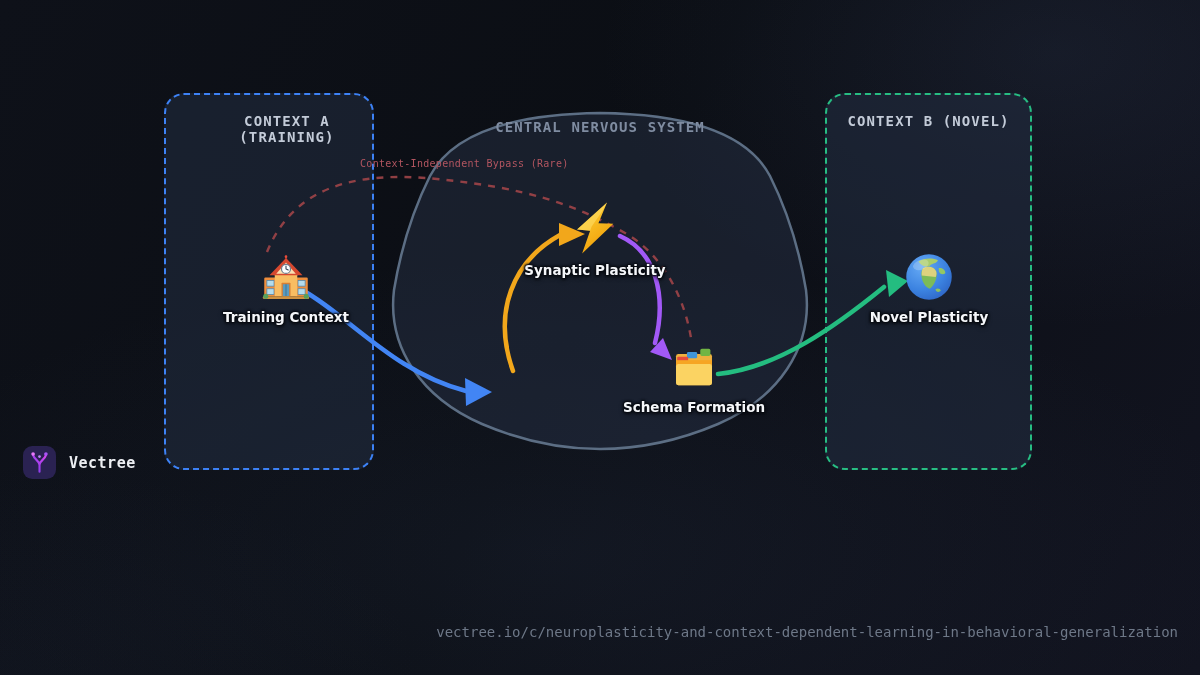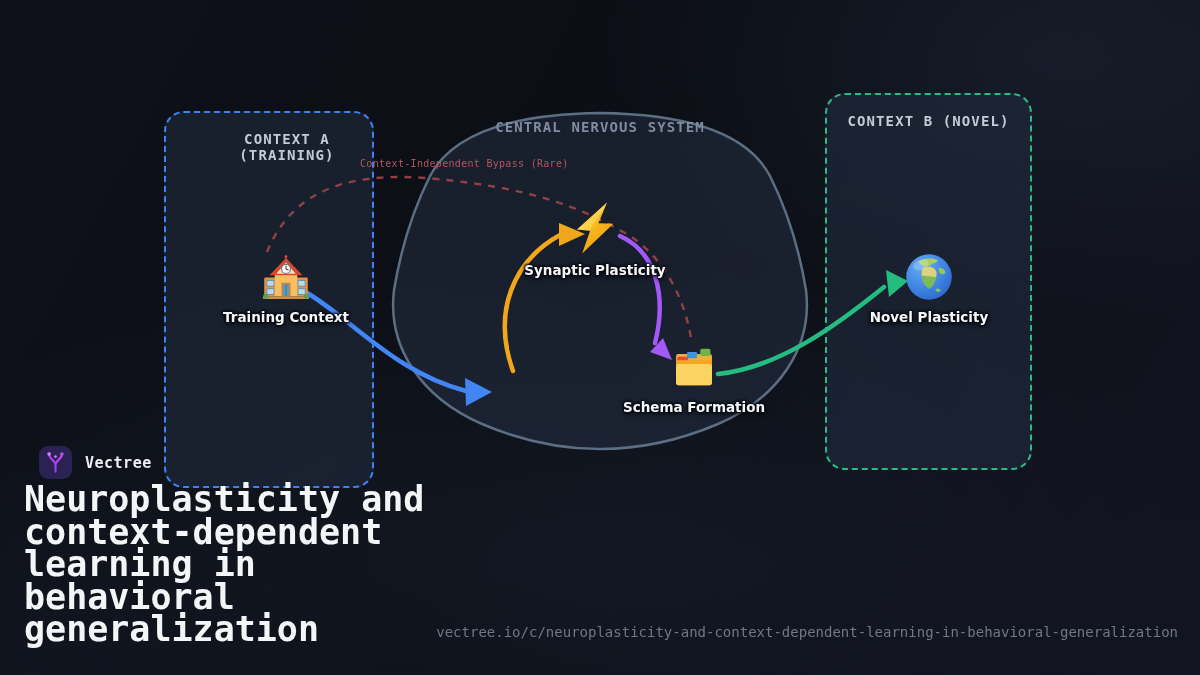--- a/index.html
+++ b/index.html
@@ -12,21 +12,21 @@
       radial-gradient(1000px 420px at 46% 82%, rgba(52,66,96,0.17), rgba(0,0,0,0) 70%),
       radial-gradient(600px 300px at 0% 100%, rgba(40,50,76,0.12), rgba(0,0,0,0) 70%),
       linear-gradient(118deg, #0e1119 0%, #0b0e14 48%, #121420 100%);
   }
 
   
   .ctx-box{
     position:absolute; border-radius:20px;
     background:rgba(34,46,66,0.55);
   }
-  #ctx-a{ left:164px; top:111px; width:210px; height:377px; border:2px dashed #3d82f6;padding-left:36px; }
+  #ctx-a{ left:164px; top:93px; width:210px; height:377px; border:2px dashed #3d82f6;padding-left:36px; }
   #ctx-b{ left:825px; top:93px; width:207px; height:377px; border:2px dashed #27bd83; }
   .ctx-title{
     margin-top:18px; text-align:center;
     font-family:"DejaVu Sans Mono","Liberation Mono",monospace;
     font-weight:700; font-size:14px; letter-spacing:1.1px; color:#c3cbd8;
   }
 
   #cns-title{
     position:absolute; left:450px; top:119px; width:300px; text-align:center;
     font-family:"DejaVu Sans Mono","Liberation Mono",monospace;
@@ -43,21 +43,21 @@
 
   .node{ position:absolute; width:180px; display:flex; flex-direction:column; align-items:center; }
   .node-label{
     margin-top:6px;
     font-family:"DejaVu Sans","Liberation Sans",sans-serif;
     font-weight:700; font-size:13.5px; color:#f5f7fa; text-align:center;
     text-shadow:-1px -1px 2px #0a0d13, 1px -1px 2px #0a0d13,
                 -1px 1px 2px #0a0d13, 1px 1px 2px #0a0d13, 0 2px 5px rgba(0,0,0,.85);
   }
 
-  #brand{ position:absolute; left:23px; top:446px; display:flex; align-items:center; gap:13px;margin-left:16px; }
+  #brand{ position:absolute; left:23px; top:446px; display:flex; align-items:center; gap:13px; }
   #brand-name{
     font-family:"DejaVu Sans Mono","Liberation Mono",monospace;
     font-weight:700; font-size:15px; letter-spacing:0.5px; color:#eceef2;
   }
 
   #page-title{
     position:absolute; left:24px; top:483px; width:520px;
     font-family:"DejaVu Sans Mono","Liberation Mono",monospace;
     font-weight:700; font-size:35px; line-height:32.5px; color:#f4f5f7;
     white-space:pre-line;
@@ -192,21 +192,16 @@
       </defs>
       <rect width="36" height="36" rx="10" fill="#2a2252"></rect>
       <path d="M18,28 L18,20.5 M18,20.5 C17,15 12.5,15 11,10 M18,20.5 C19,15 23.5,15 25,10" stroke="url(#glv)" stroke-width="2.3" fill="none" stroke-linecap="round"></path>
       <circle cx="11" cy="8.7" r="2" fill="#e879f9"></circle>
       <circle cx="25" cy="8.7" r="2" fill="#a855f7"></circle>
       <circle cx="18" cy="11.5" r="1.5" fill="#c084fc"></circle>
     </svg>
     <div id="brand-name">Vectree</div>
   </div>
 
-  <div id="page-title">Neuroplasticity and
-context-dependent
-learning in
-behavioral
-generalization</div>
 
   <div id="footer-url">vectree.io/c/neuroplasticity-and-context-dependent-learning-in-behavioral-generalization</div>
 
 </div>
 
 </body></html>

